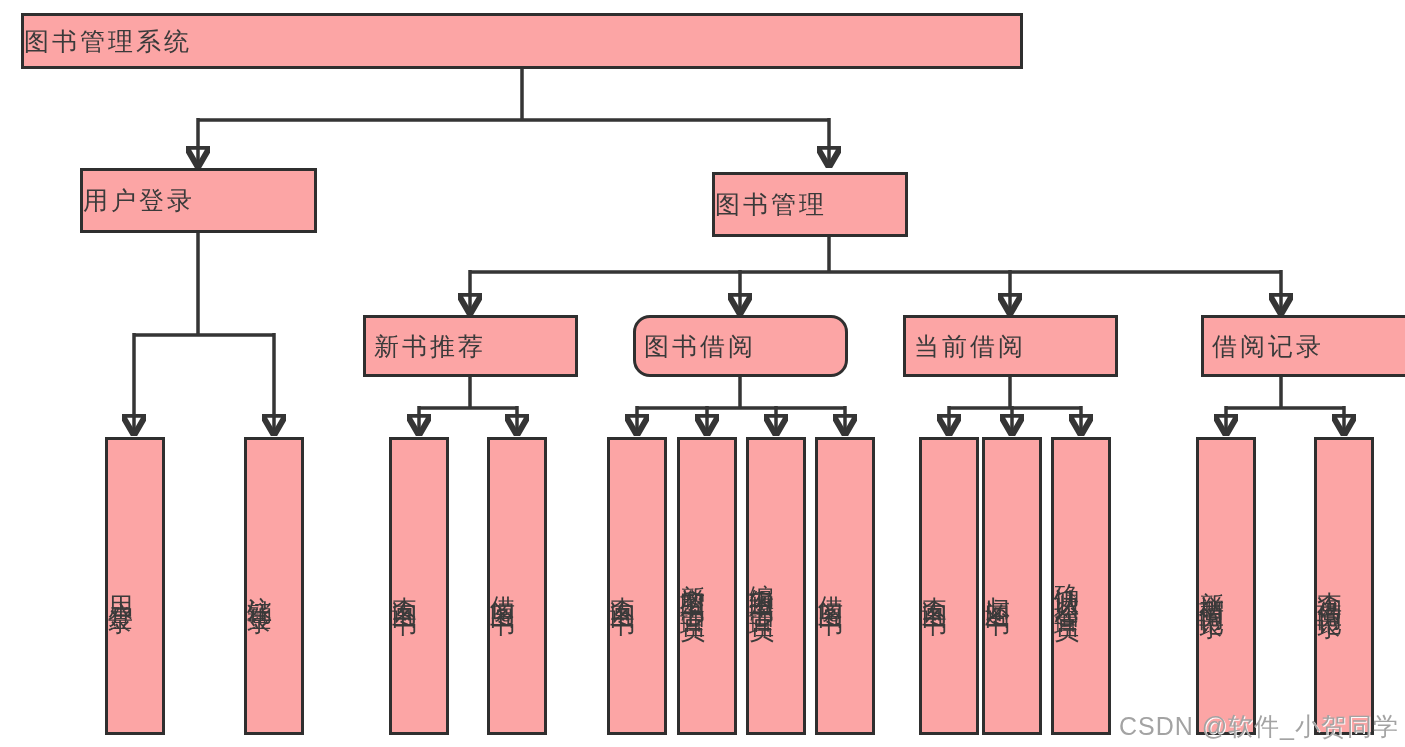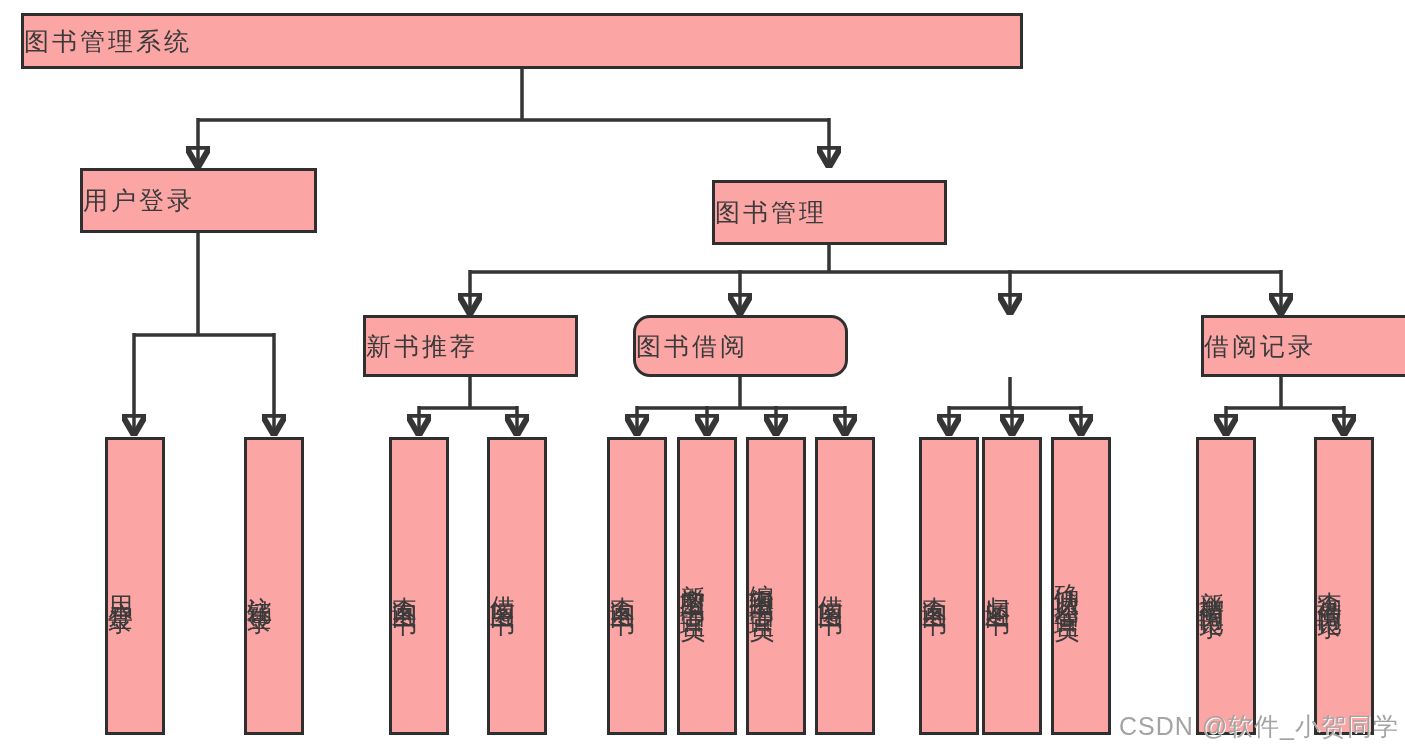--- a/index.html
+++ b/index.html
@@ -41,24 +41,24 @@
     letter-spacing: 3px;
     white-space: nowrap;
     line-height: 1;
   }
 
   
   .n-root { left: 21px; top: 13px; width: 1002px; height: 56px; }
 
   
   .n-user-login { left: 80px;  top: 168px; width: 237px; height: 65px; }
-  .n-book-mgmt  { left: 712px; top: 180px; width: 235px; height: 65px; }
-
-  
-  .l2 { top: 315px; width: 215px; height: 62px; }
+  .n-book-mgmt  { left: 712px; top: 172px; width: 196px; height: 65px; }
+
+  
+  .l2 { top: 315px; width: 215px; height: 62px; padding-left: 8px; }
   .n-new-book       { left: 363px; }
   .n-book-borrow    { left: 633px; border-radius: 17px; }
   .n-current-borrow { left: 903px; }
   .n-borrow-record  { left: 1201px; }
 
   
   .leaf { top: 437px; width: 60px; height: 298px; }
   .leaf .lbl {
     writing-mode: vertical-rl;
     text-orientation: mixed;
@@ -148,20 +148,23 @@
   <div class="node n-book-mgmt">
     <span class="lbl">图书管理</span>
   </div>
 
   <div class="node l2 n-new-book">
     <span class="lbl">新书推荐</span>
   </div>
   <div class="node l2 n-book-borrow">
     <span class="lbl">图书借阅</span>
   </div>
+  <div class="node l2 n-current-borrow">
+    <span class="lbl">当前借阅</span>
+  </div>
   <div class="node l2 n-borrow-record">
     <span class="lbl">借阅记录</span>
   </div>
 
   <div class="node leaf lf-1">
     <span class="lbl">用户登录</span>
   </div>
   <div class="node leaf lf-2">
     <span class="lbl">注销登录</span>
   </div>

